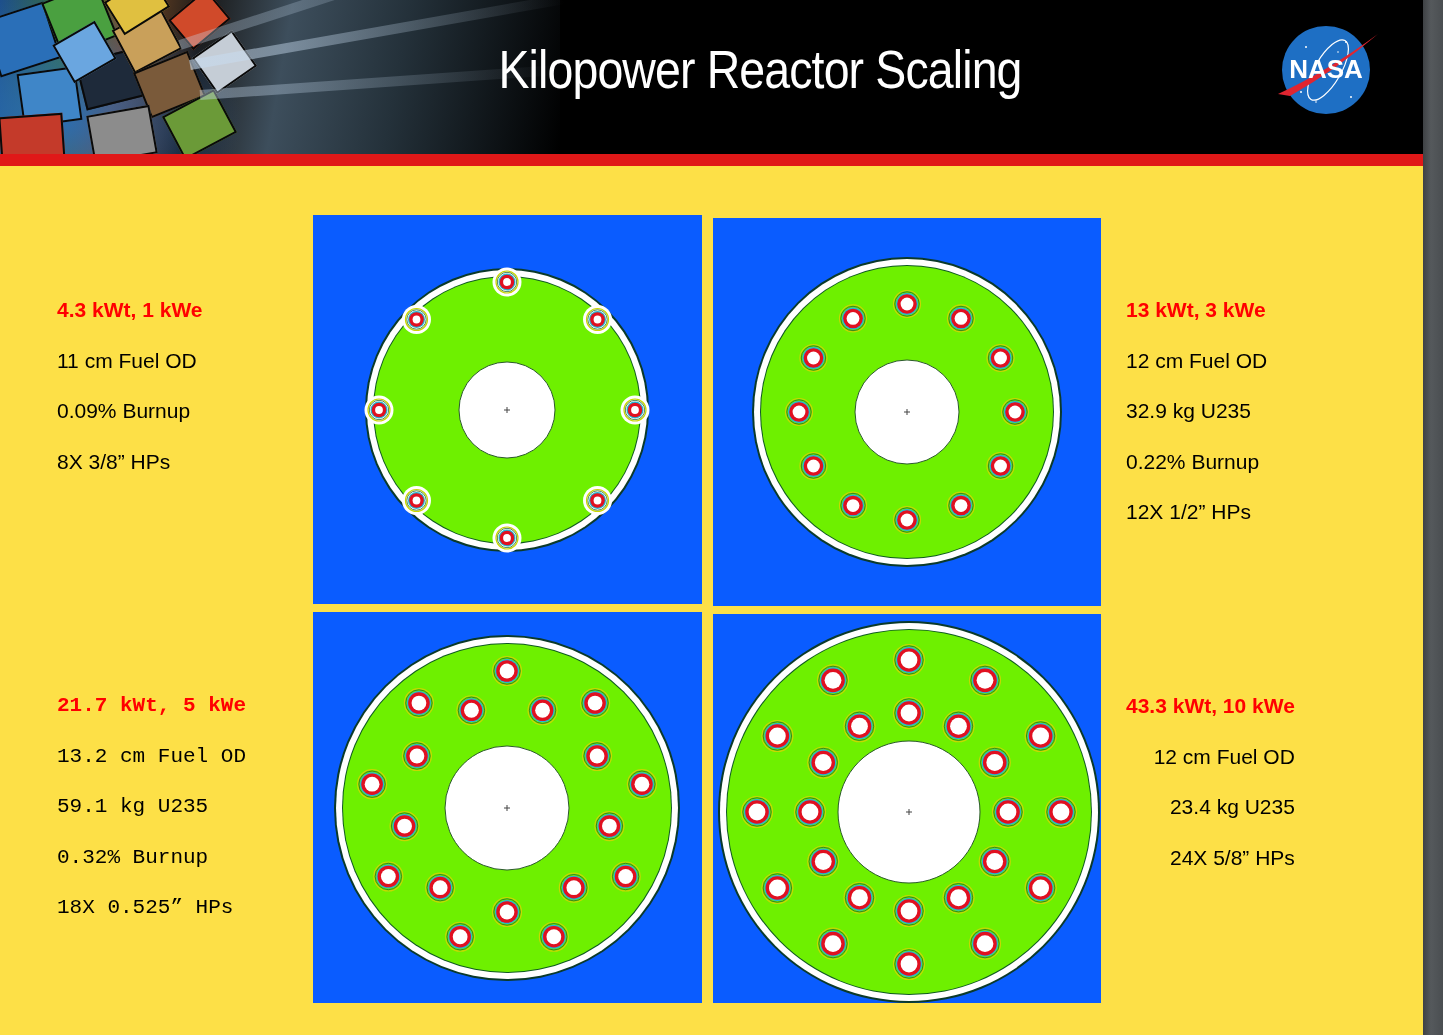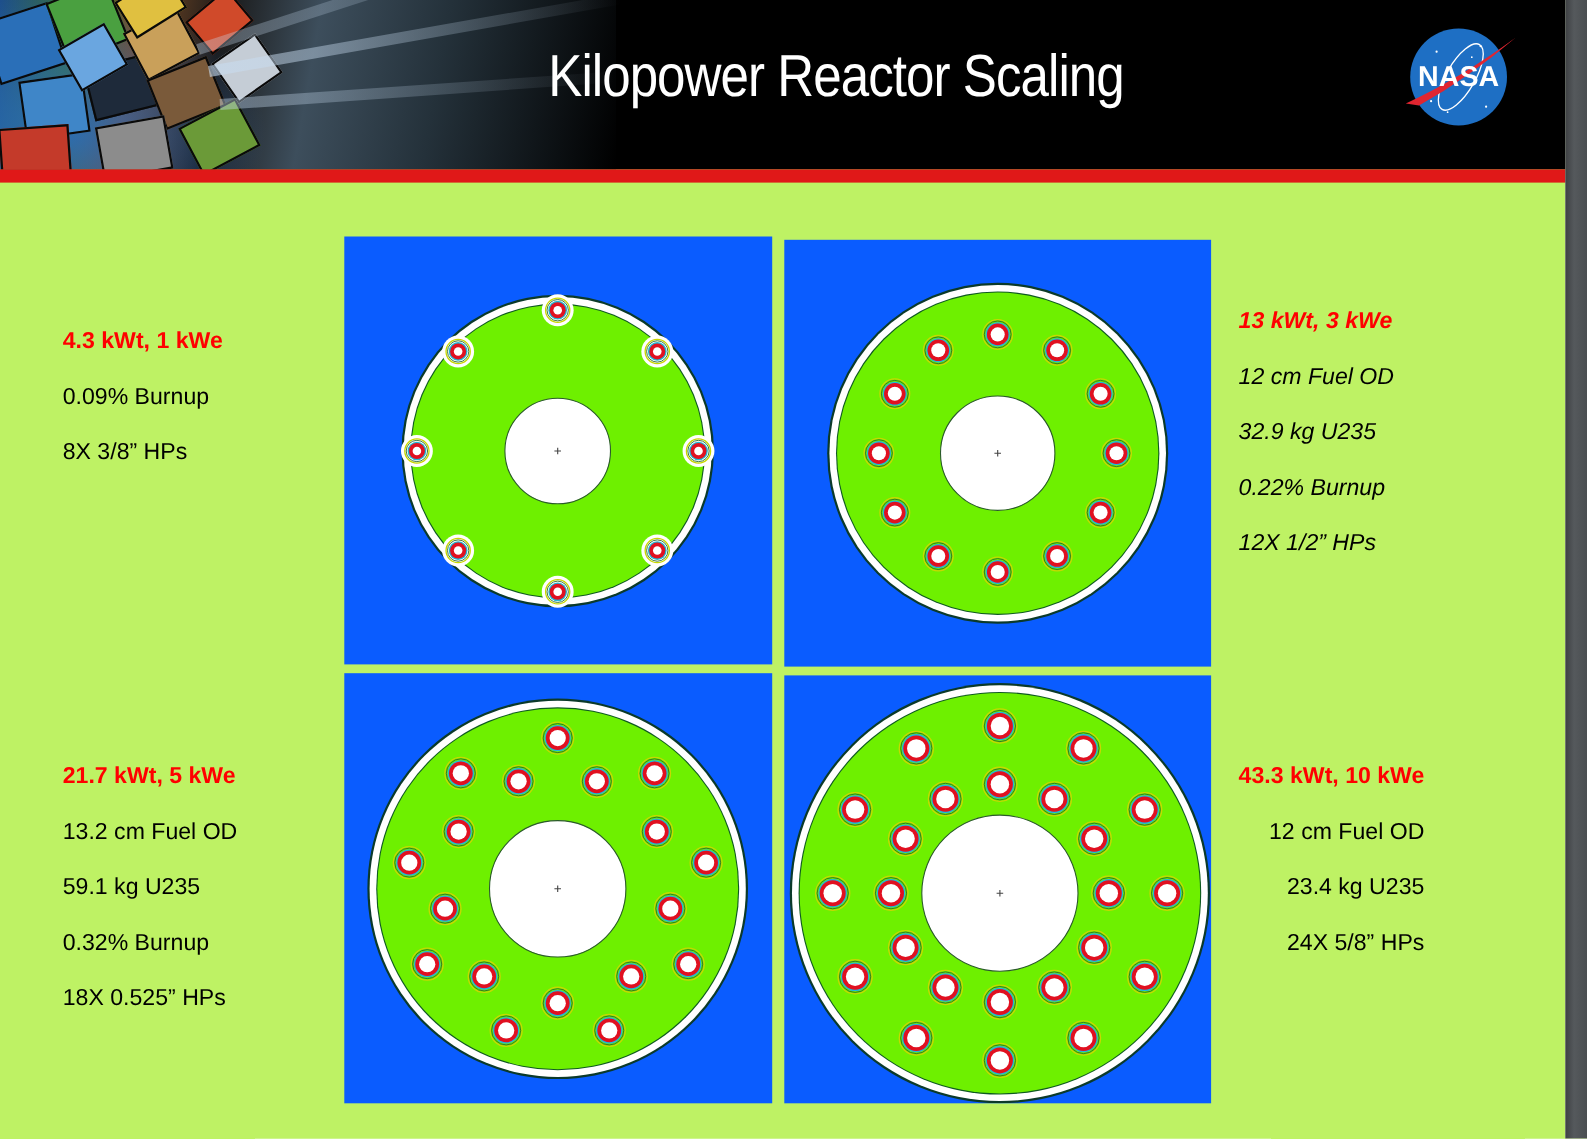--- a/index.html
+++ b/index.html
@@ -1,20 +1,20 @@
 <!DOCTYPE html>
 <html><head>
 <meta charset="utf-8">
 <style>
   html, body { margin: 0; padding: 0; }
   body {
     width: 1443px; height: 1035px; position: relative; overflow: hidden;
     background: #ffffff; font-family: "Liberation Sans", sans-serif;
   }
-  .slide { position: absolute; left: 0; top: 0; width: 1423px; height: 1035px; background: #bef264; }
+  .slide { position: absolute; left: 0; top: 0; width: 1423px; height: 1035px; background: #fde047; }
   .header {
     position: absolute; left: 0; top: 0; width: 1423px; height: 154px;
     background: #000000; overflow: hidden;
   }
   .header-art {
     position: absolute; left: 0; top: 0; width: 560px; height: 154px;
     background:
       radial-gradient(ellipse 260px 180px at 60px 120px, rgba(40,110,200,0.85), rgba(20,40,80,0.0) 70%),
       linear-gradient(100deg, #1d4f8c 0%, #3b6e2f 12%, #7a4a25 22%, #1a1a1a 35%, #3d4e5c 50%, #24313a 70%, #000 100%);
   }
@@ -77,33 +77,34 @@
         <path d="M2 72 Q50 50 102 12 Q60 48 14 74 Z" fill="#e02530"></path>
         <text x="50" y="56" text-anchor="middle" font-family="Liberation Sans, sans-serif" font-weight="bold" font-size="26" fill="#fff">NASA</text>
       </svg>
     </div>
   </div>
 
   <div class="red-bar"></div>
 
   <div class="specs" style="left:57px;top:285px;">
     <div class="head">4.3 kWt, 1 kWe</div>
+    <div>11 cm Fuel OD</div>
     <div>0.09% Burnup</div>
     <div>8X 3/8” HPs</div>
   </div>
 
-  <div class="specs" style="left:1126px;top:267px;font-style:italic;">
+  <div class="specs" style="left:1126px;top:285px;">
     <div class="head">13 kWt, 3 kWe</div>
     <div>12 cm Fuel OD</div>
     <div>32.9 kg U235</div>
     <div>0.22% Burnup</div>
     <div>12X 1/2” HPs</div>
   </div>
 
-  <div class="specs" style="left:57px;top:681px;">
+  <div class="specs" style="left:57px;top:681px;font-family:Liberation Mono, monospace;">
     <div class="head">21.7 kWt, 5 kWe</div>
     <div>13.2 cm Fuel OD</div>
     <div>59.1 kg U235</div>
     <div>0.32% Burnup</div>
     <div>18X 0.525” HPs</div>
   </div>
 
   <div class="specs" style="left:1126px;top:681px;text-align:right;">
     <div class="head">43.3 kWt, 10 kWe</div>
     <div>12 cm Fuel OD</div>

